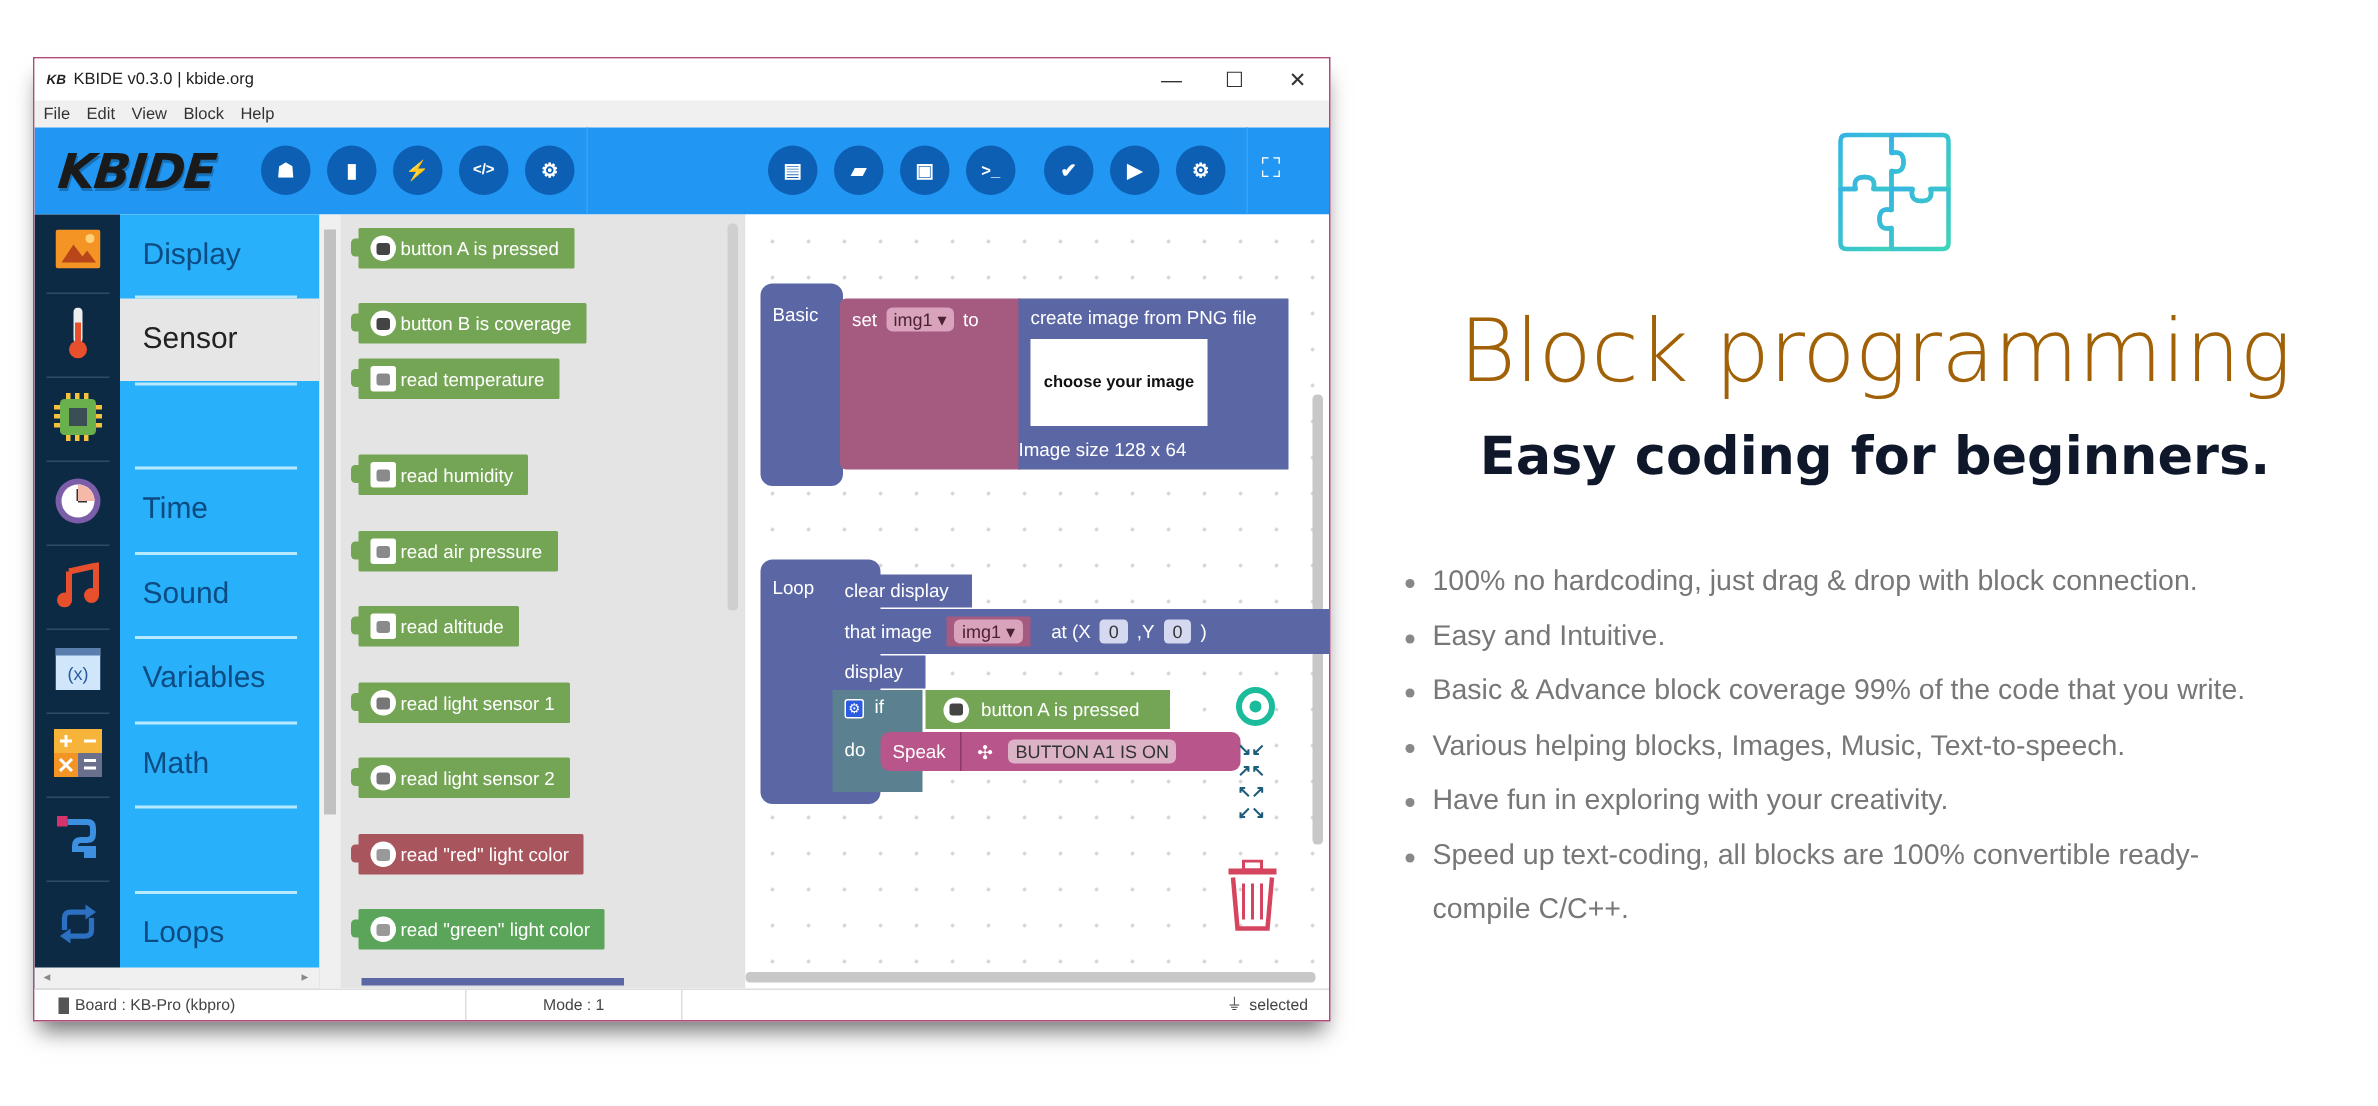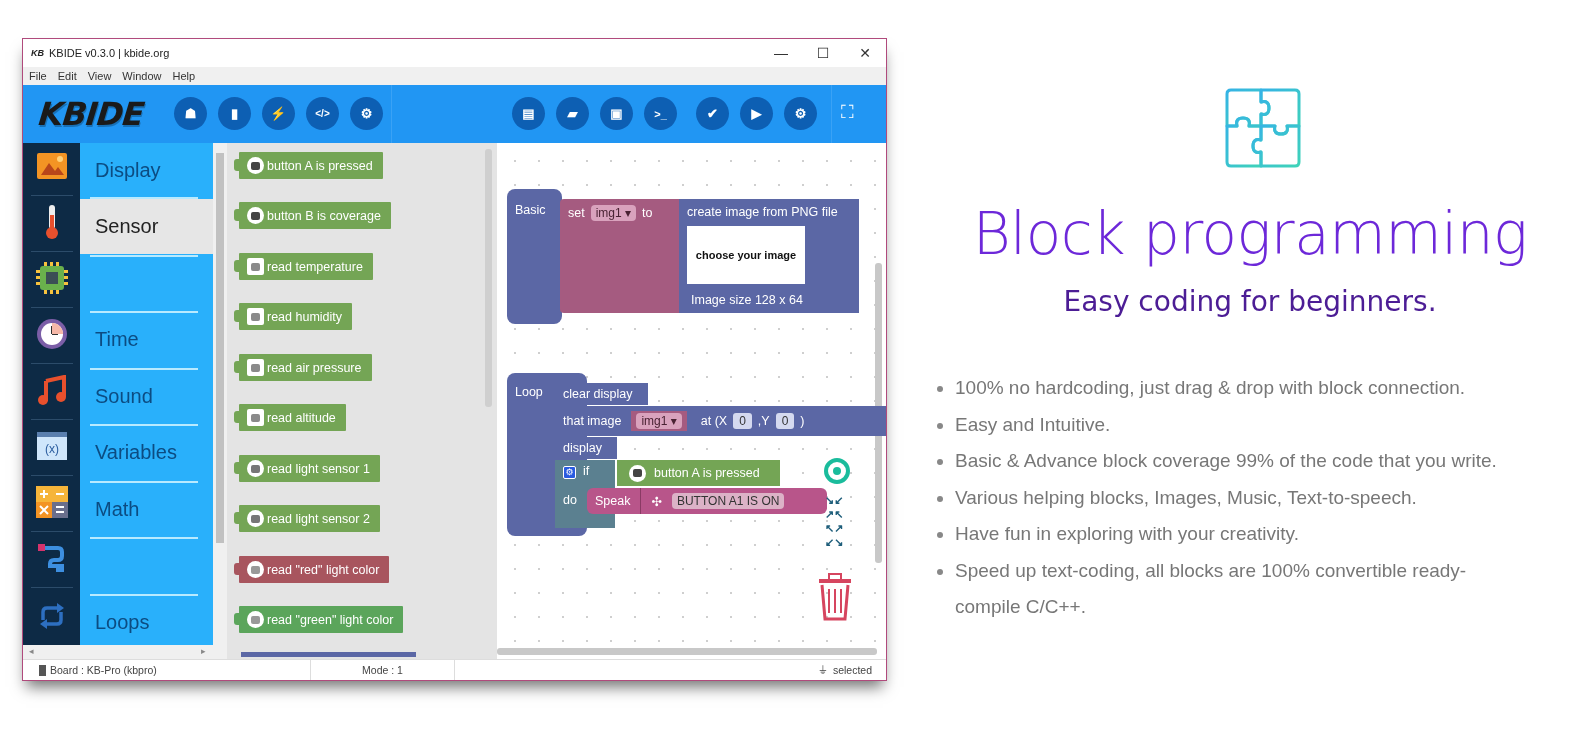--- a/index.html
+++ b/index.html
@@ -63,22 +63,22 @@
   .numpill { background: #d4d9ef; color: #333; border-radius: 3px; padding: 1px 6px; font-size: 12px; }
   .stmt { position: absolute; color: #fff; font-size: 12.5px; display: flex; align-items: center; padding-left: 8px; }
 
   .statusbar { position: absolute; bottom: 0; left: 0; right: 0; height: 21px; background: #fff; border-top: 1px solid #ddd; font-size: 10.5px; color: #444; display: flex; align-items: center; }
   .statusbar .cell { height: 100%; display: flex; align-items: center; border-right: 1px solid #ddd; }
   .hscroll-row { position: absolute; bottom: 21px; left: 0; width: 190px; height: 14px; background: #f0f0f0; font-size: 9px; color: #888; }
 
   
   .feature { position: absolute; left: 930px; top: 80px; width: 640px; }
   .puzzle { position: absolute; left: 293px; top: 8px; width: 80px; height: 80px; }
-  .f-title { position: absolute; top: 120px; left: 0; width: 640px; text-align: center; font-family: "DejaVu Sans", sans-serif; font-weight: 200; font-size: 58px; color: #6d28d9; letter-spacing: -0.5px; }
-  .f-sub { position: absolute; top: 205px; left: 0; width: 640px; text-align: center; font-family: "DejaVu Sans", sans-serif; font-size: 28px; color: #4c1d95; font-weight: 400; }
+  .f-title { position: absolute; top: 120px; left: 0; width: 640px; text-align: center; font-family: "DejaVu Sans", sans-serif; font-weight: 200; font-size: 58px; color: #a16207; letter-spacing: -0.5px; }
+  .f-sub { position: absolute; top: 205px; left: 0; width: 640px; text-align: center; font-family: "DejaVu Sans", sans-serif; font-size: 35px; color: #0f172a; font-weight: 700; }
   .f-list { position: absolute; top: 290px; left: 5px; list-style: none; font-family: "Liberation Sans", sans-serif; font-size: 19px; color: #777; }
   .f-list li { position: relative; padding-left: 20px; line-height: 36.5px; width: 600px; }
   .f-list li::before { content: ""; position: absolute; left: 2px; top: 16px; width: 6px; height: 6px; border-radius: 50%; background: #888; }
 </style>
 </head>
 <body>
 
 <div class="window">
   <div class="titlebar">
     <span class="logo-small">KB</span>
@@ -86,21 +86,21 @@
     <div class="winctl">
       <span>—</span>
       <span>☐</span>
       <span>✕</span>
     </div>
   </div>
   <div class="menubar">
     <span>File</span>
     <span>Edit</span>
     <span>View</span>
-    <span>Window</span>
+    <span>Block</span>
     <span>Help</span>
   </div>
 
   <div class="toolbar">
     <div class="brand">KBIDE</div>
     <div class="tb-btn" style="left:151px">
         <span>☗</span>
       </div>
     <div class="tb-btn" style="left:195px">
         <span>▮</span>
@@ -283,21 +283,21 @@
             <i></i>
           </span>
           <span>button A is pressed</span>
         </div>
       <div class="blk green" style="top:59px">
           <span class="ico">
             <i></i>
           </span>
           <span>button B is coverage</span>
         </div>
-      <div class="blk green" style="top:110px">
+      <div class="blk green" style="top:96px">
           <span class="ico sq">
             <i></i>
           </span>
           <span>read temperature</span>
         </div>
       <div class="blk green" style="top:160px">
           <span class="ico sq">
             <i></i>
           </span>
           <span>read humidity</span>
@@ -353,21 +353,21 @@
           <span>set</span>
           <span class="pill">img1 ▾</span>
           <span>to</span>
         </div>
       </div>
       <div class="imgblk" style="left:182px;top:56px;width:180px;height:114px">
         <span style="position:absolute;left:8px;top:6px">create image from PNG file</span>
         <div style="position:absolute;left:8px;top:27px;width:118px;height:58px;background:#fff;color:#111;font-size:11px;font-weight:bold;display:flex;align-items:center;justify-content:center">
             <span>choose your image</span>
           </div>
-        <span style="position:absolute;left:12px;top:94px">Image size 128 x 64</span>
+        <span style="position:absolute;left:0;top:94px">Image size 128 x 64</span>
       </div>
 
       <div class="hat" style="left:10px;top:230px;width:80px;height:163px">
         <span style="position:absolute;left:8px;top:12px">Loop</span>
       </div>
       <div class="stmt" style="left:58px;top:240px;width:93px;height:22px;background:#5b67a5">
           <span>clear display</span>
         </div>
       <div class="stmt" style="left:58px;top:263px;width:340px;height:30px;background:#5b67a5;gap:6px">
         <span>that image</span>

